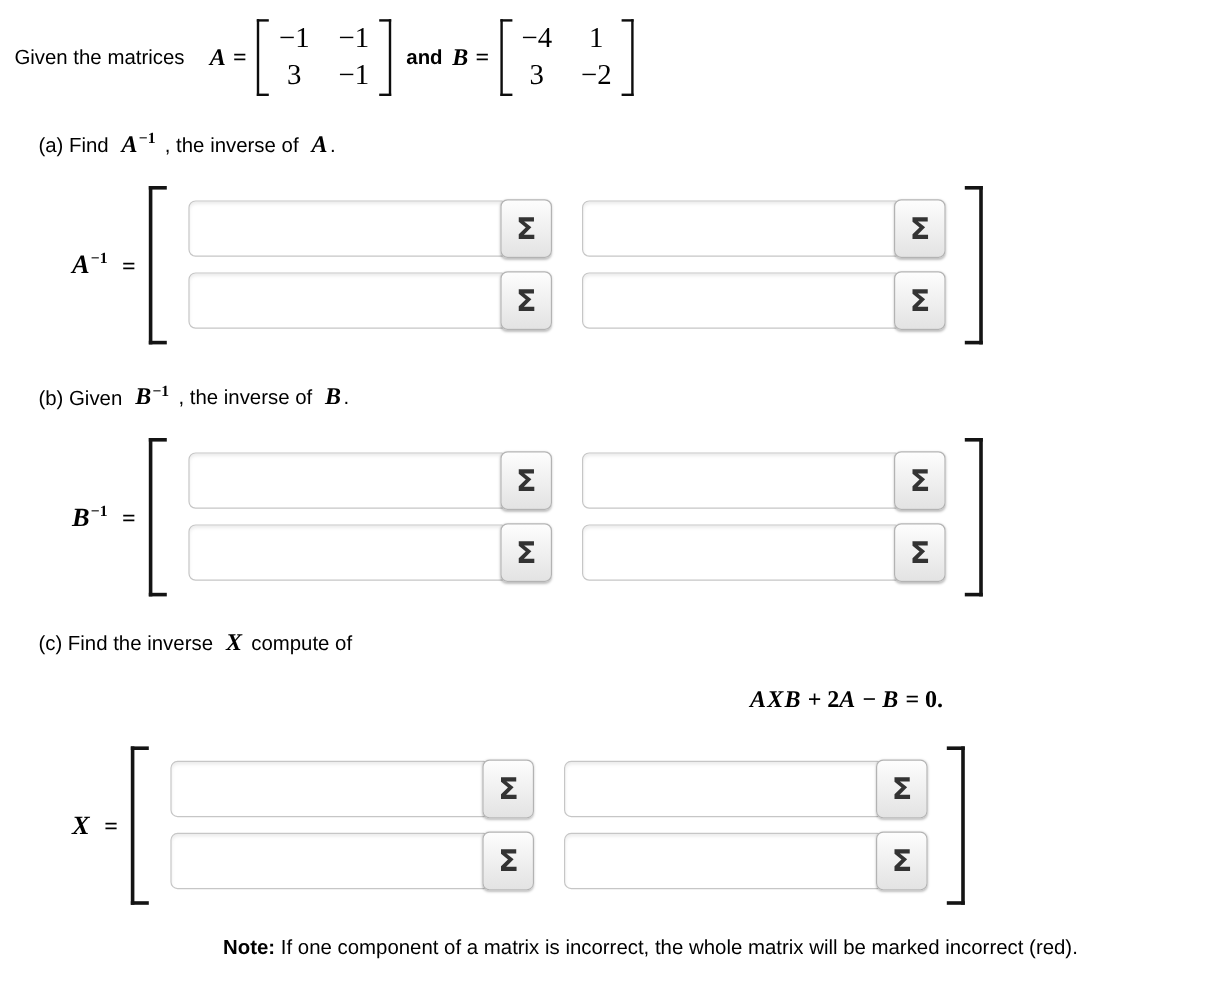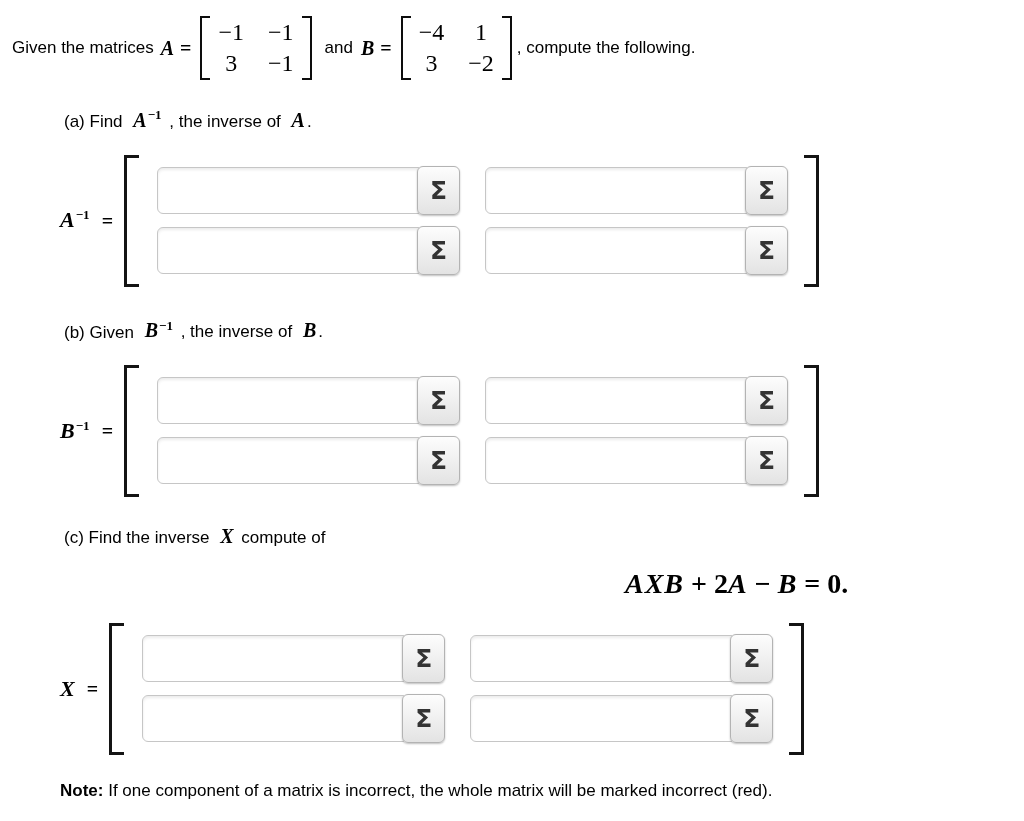--- a/index.html
+++ b/index.html
@@ -7,33 +7,33 @@
     width:1024px;height:821px;overflow:hidden;
     font-family:"Liberation Sans",sans-serif;
     color:#000;font-size:17px;position:relative;
   }
   
   .mvar{font-family:"Liberation Serif",serif;font-style:italic;font-weight:bold;font-size:20px;}
   .meq{font-family:"Liberation Serif",serif;font-weight:bold;font-size:20px;margin:0 6px;}
   sup.msup{font-family:"Liberation Serif",serif;font-style:normal;font-weight:bold;font-size:13px;margin-left:1px;}
   
   .intro{display:flex;align-items:center;padding:16px 0 0 12px;}
-  .intro .lead{margin-right:7px;}
+  .intro .lead{margin-right:21px;}
   .imatrix{display:flex;align-items:stretch;margin:0 3px;}
   .ibrak-l{width:8px;border:2.5px solid #0d0d0d;border-right:none;}
   .ibrak-r{width:8px;border:2.5px solid #0d0d0d;border-left:none;}
   .igrid{
     display:grid;grid-template-columns:auto auto;column-gap:24px;
     padding:1px 8px;font-family:"Liberation Serif",serif;font-size:24px;
     line-height:31px;text-align:center;
   }
-  .intro .and{margin:0 8px 0 10px;}
+  .intro .and{margin:0 8px 0 10px;font-weight:bold;}
   .intro .tail{margin-left:2px;}
   
-  .prompt{padding-left:64px;line-height:26px;}
+  .prompt{padding-left:32px;line-height:26px;}
   .prompt .mid{margin-left:3px;margin-right:0;}
   .prompt .v2{margin-left:6px;}
   .prompt .dot{margin-left:2px;}
   .p-a{margin-top:22px;}
   .p-b{margin-top:26px;}
   .p-c{margin-top:26px;}
   
   .matrix-row{display:flex;align-items:center;padding-left:60px;margin-top:20px;}
   .mlabel{font-size:22px;margin-right:5px;white-space:nowrap;}
   .mlabel .mvar{font-size:22px;}
@@ -59,26 +59,26 @@
     display:flex;align-items:center;justify-content:center;
     cursor:pointer;padding:0;
   }
   .sigma-btn span{
     font-family:"DejaVu Sans",sans-serif;font-size:25px;font-weight:bold;color:#333;
     line-height:1;
   }
   
   .equation{
     margin-top:18px;padding-left:625px;
-    font-family:"Liberation Serif",serif;font-size:28px;font-weight:bold;line-height:30px;
+    font-family:"Liberation Serif",serif;font-size:20px;font-weight:bold;line-height:30px;
     white-space:nowrap;
   }
   .equation .it{font-style:italic;letter-spacing:1px;}
   
-  .note{padding-left:60px;margin-top:24px;line-height:24px;}
+  .note{padding-left:60px;margin-top:24px;line-height:24px;text-align:center;}
   .note b{font-weight:bold;}
 </style>
 </head>
 <body>
 
 <div class="intro">
   <span class="lead">Given the matrices</span>
   <span class="mvar">A</span>
   <span class="meq">=</span>
   <span class="imatrix">
@@ -97,21 +97,20 @@
   <span class="imatrix">
     <span class="ibrak-l"></span>
     <span class="igrid">
       <span>−4</span>
       <span>1</span>
       <span>3</span>
       <span>−2</span>
     </span>
     <span class="ibrak-r"></span>
   </span>
-  <span class="tail">, compute the following.</span>
 </div>
 
 <div class="prompt p-a">
   <span>(a) Find</span>
   <span class="mvar" style="margin-left:6px;"><span>A</span><sup class="msup">−1</sup></span>
   <span class="mid">, the inverse of</span>
   <span class="mvar v2">A</span><span class="dot">.</span>
 </div>
 
 <div class="matrix-row">

